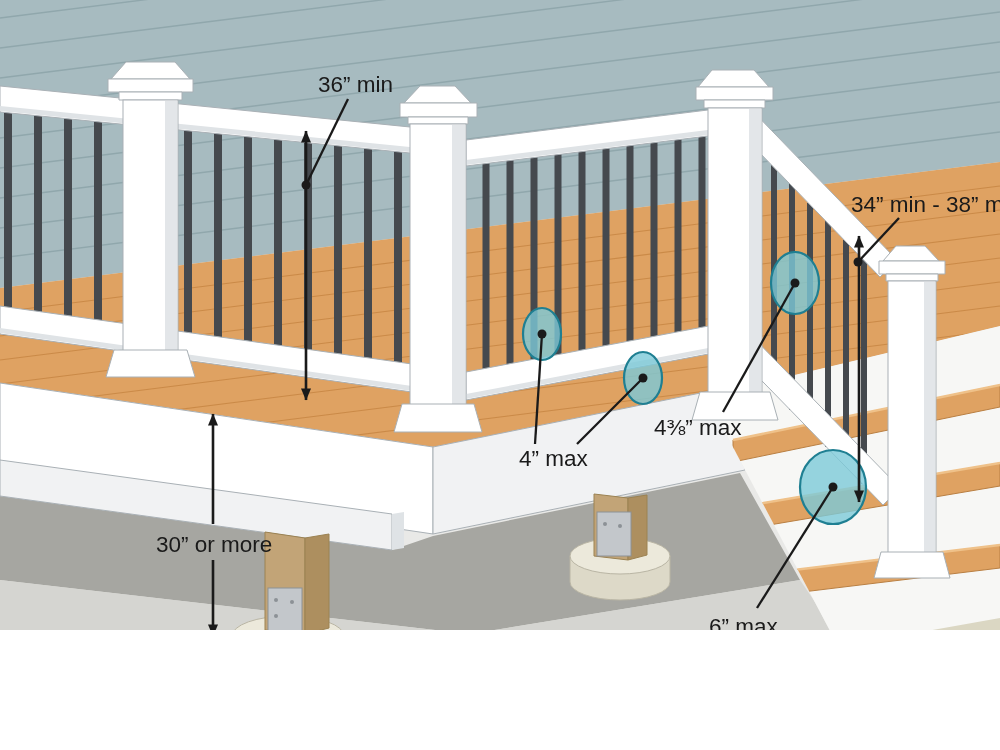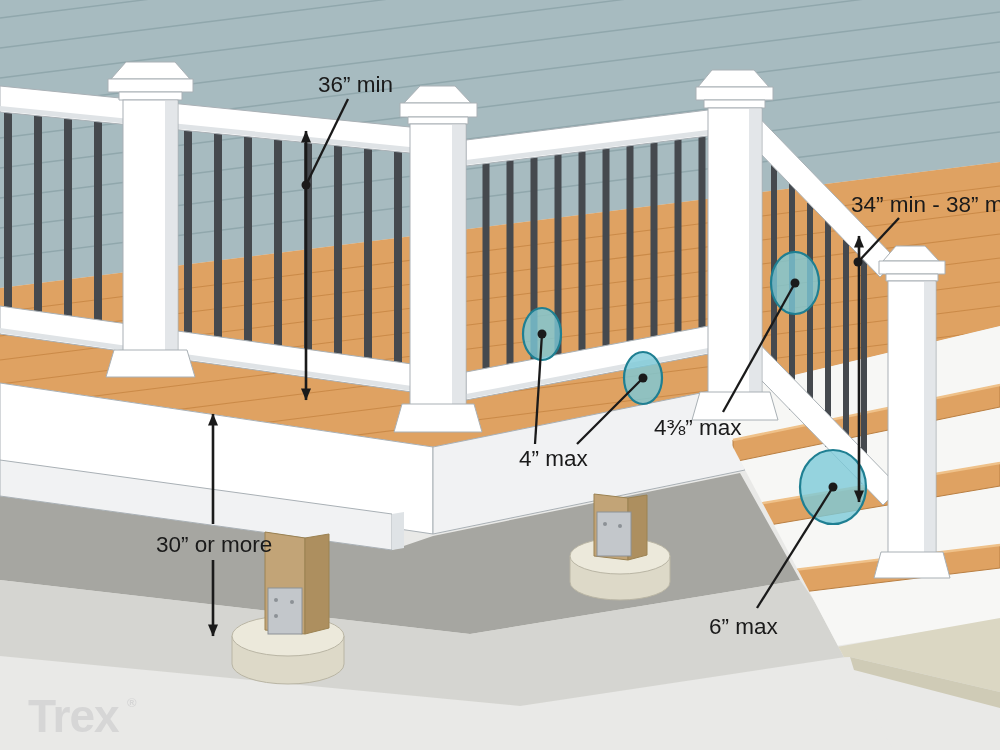--- a/index.html
+++ b/index.html
@@ -1,16 +1,16 @@
 <!DOCTYPE html>
 <html><head>
 <meta charset="utf-8">
 <style>
   html,body{margin:0;padding:0;background:#fff;}
-  #stage{position:relative;width:1000px;height:750px;overflow:hidden;background:#e9e9e7;
+  #stage{position:relative;width:1000px;height:630px;overflow:hidden;background:#e9e9e7;
          font-family:"Liberation Sans",sans-serif;}
   svg{position:absolute;inset:0;display:block;}
   .wall{fill:#a7bbc0;}
   .wall-line{stroke:#90a7ac;stroke-width:1.4;fill:none;}
   .floor{fill:#dfa262;}
   .seam{stroke:#c3823f;stroke-width:1.2;fill:none;opacity:.75;}
   .white{fill:#ffffff;stroke:#a9b0b5;stroke-width:1;}
   .white2{fill:#f1f2f3;stroke:#a9b0b5;stroke-width:1;}
   .shade{fill:#dfe3e6;stroke:none;}
   .bodyshade{fill:#e3e6e9;stroke:none;}

